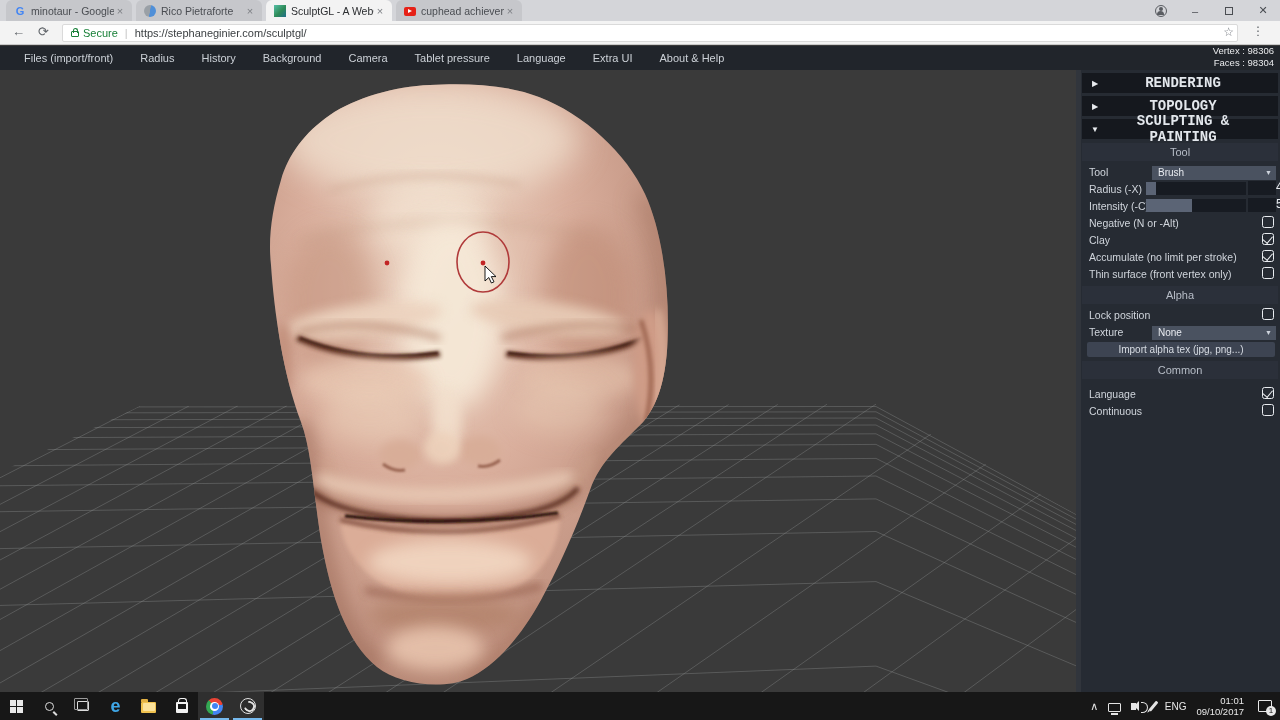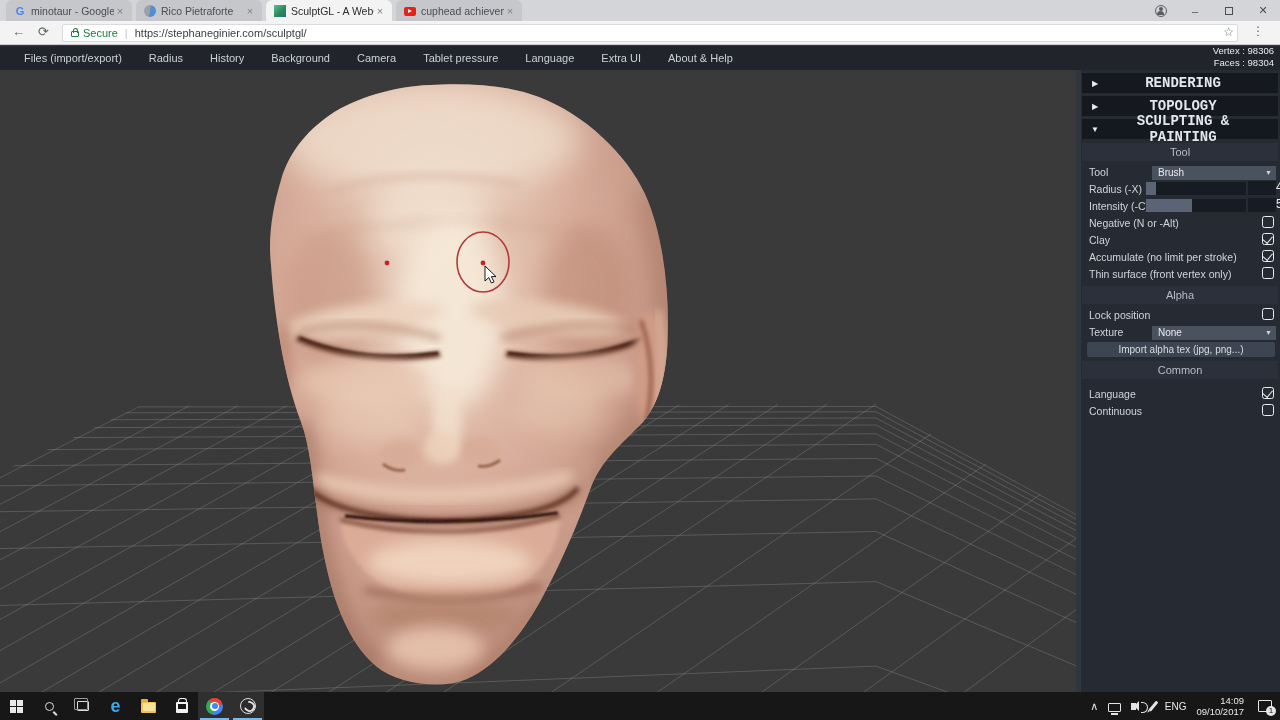--- a/index.html
+++ b/index.html
@@ -145,21 +145,21 @@
     <span class="lock"></span>
     <span class="secure-txt">Secure</span>
     <span class="url-sep">|</span>
     <span class="url-txt">https://stephaneginier.com/sculptgl/</span>
   </div>
   <span id="star">☆</span>
   <span id="dots">⋮</span>
 </div>
 
 <div id="menubar">
-  <span class="menu-item">Files (import/export)</span>
+  <span class="menu-item">Files (import/front)</span>
   <span class="menu-item">Radius</span>
   <span class="menu-item">History</span>
   <span class="menu-item">Background</span>
   <span class="menu-item">Camera</span>
   <span class="menu-item">Tablet pressure</span>
   <span class="menu-item">Language</span>
   <span class="menu-item">Extra UI</span>
   <span class="menu-item">About &amp; Help</span>
 </div>
 <div id="stats">
@@ -412,18 +412,18 @@
       <span class="obs-ic"></span>
     </div>
 
   <div id="tray">
     <span class="tray-ic">∧</span>
     <span class="net-ic"></span>
     <span class="spk-ic"></span>
     <span class="pen-ic"></span>
     <span style="font-size:10px">ENG</span>
     <span id="clock">
-      <div>14:09</div>
+      <div>01:01</div>
       <div>09/10/2017</div>
     </span>
     <span class="notif" data-badge="1"></span>
   </div>
 </div>
 
 </body></html>

